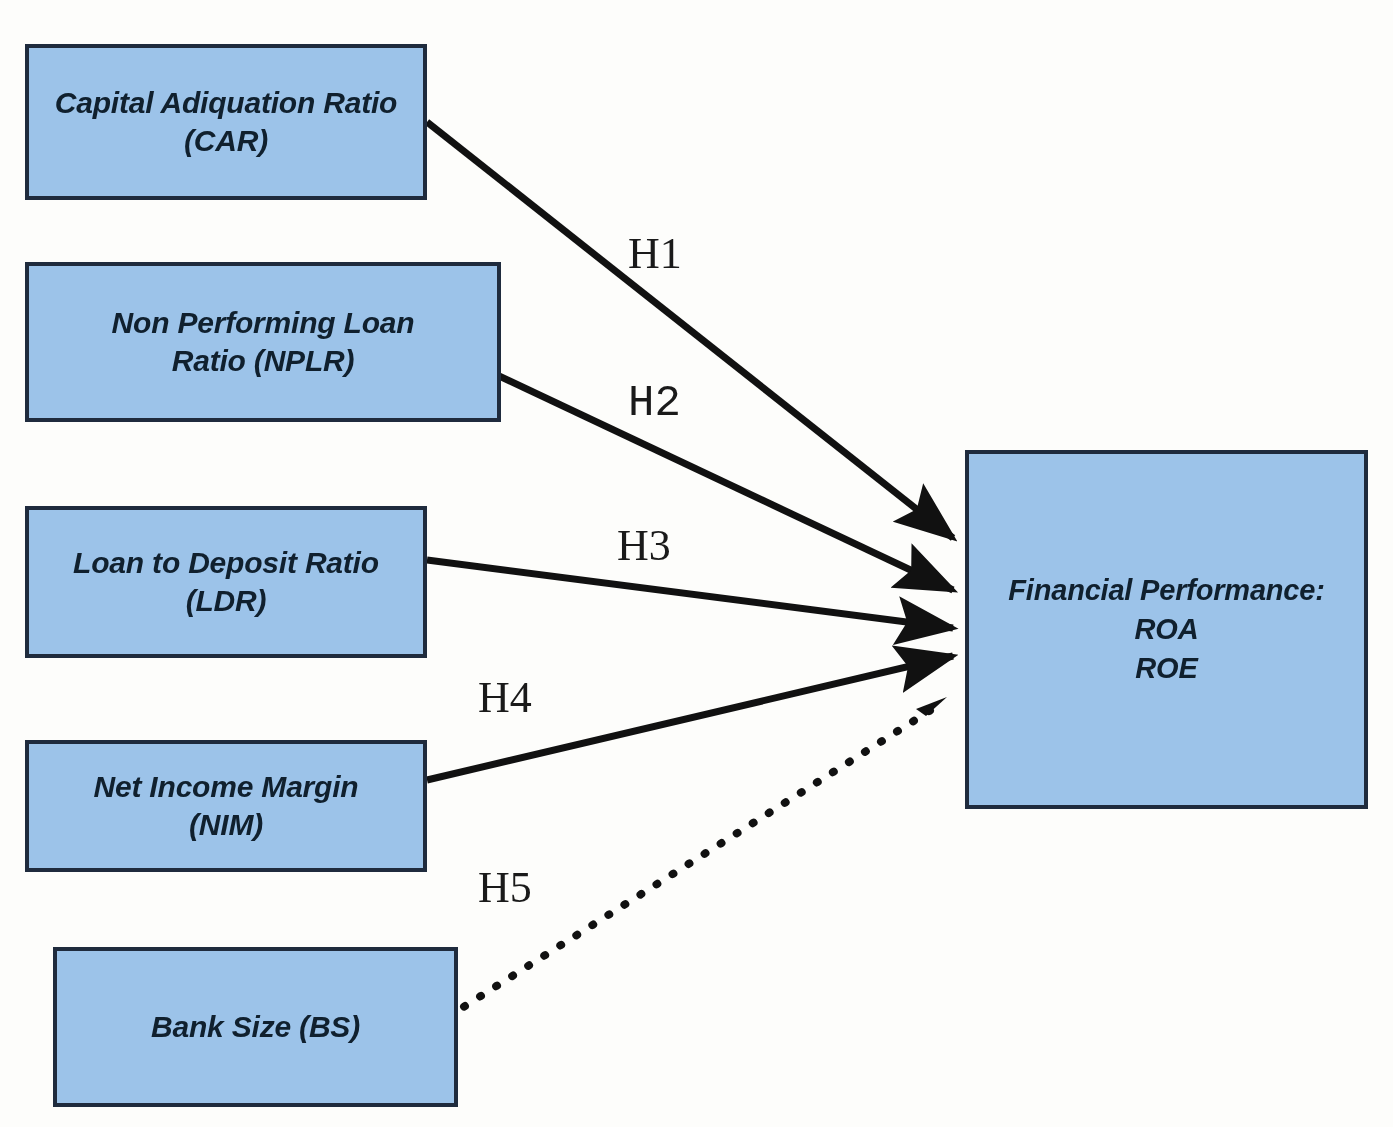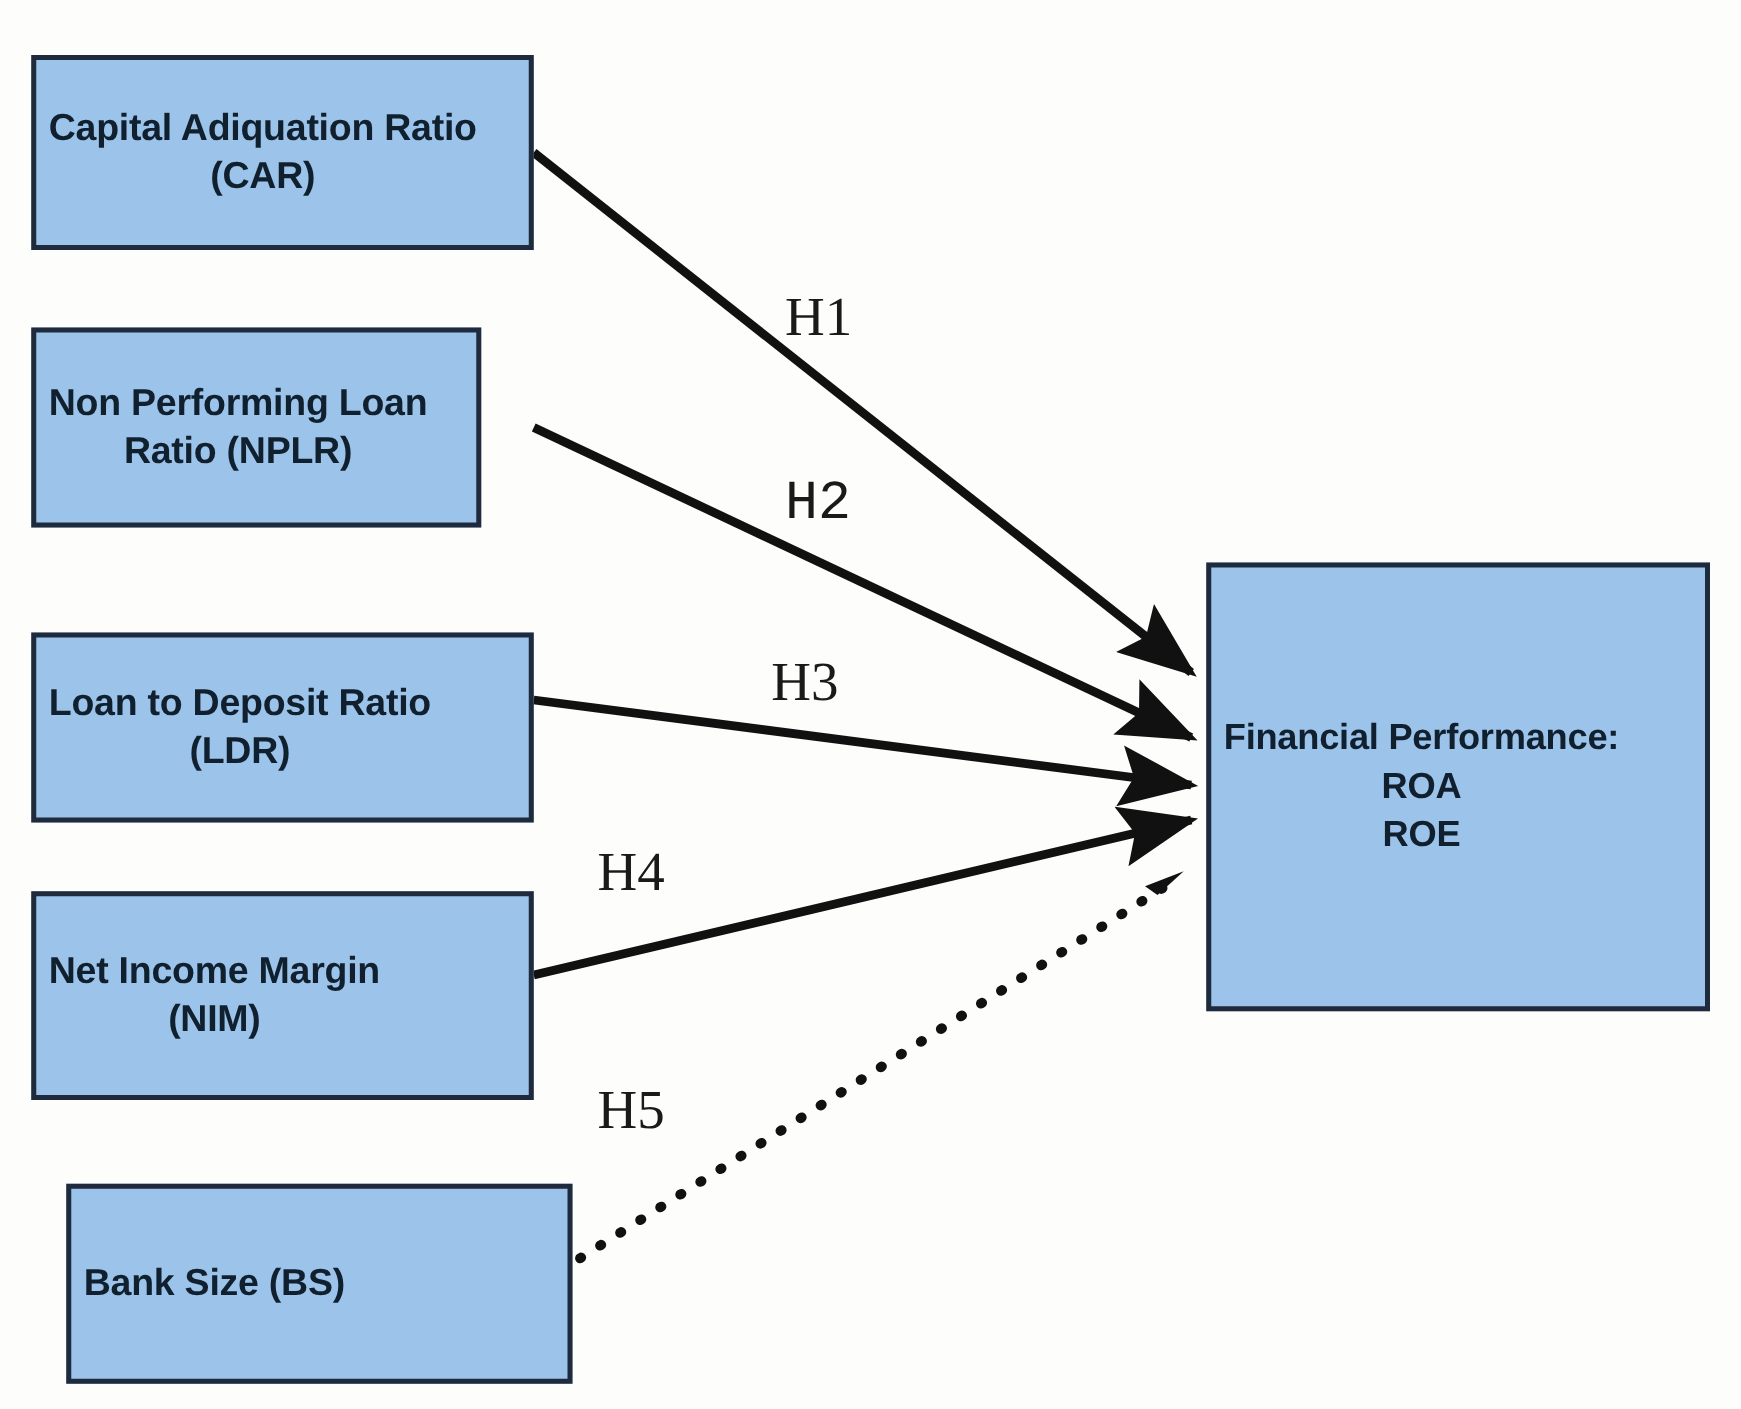--- a/index.html
+++ b/index.html
@@ -26,22 +26,23 @@
     height: 1127px;
     pointer-events: none;
   }
   .node-box {
     position: absolute;
     box-sizing: border-box;
     background: #9cc3e9;
     border: 4px solid #1f2b3d;
     display: flex;
     align-items: center;
-    justify-content: flex-start;
+    justify-content: center;
     text-align: center;
+    font-style: italic;
   }
   .node-label {
     font-family: "Liberation Sans", sans-serif;
     font-weight: bold;
     font-size: 30px;
     line-height: 1.28;
     color: #10202e;
     letter-spacing: -0.2px;
     padding: 0 10px;
     white-space: pre-line;
@@ -85,31 +86,31 @@
 
     <line x1="432" y1="1027" x2="934" y2="708" stroke="#111111" stroke-width="8" stroke-linecap="round" stroke-dasharray="1 18"></line>
     <path d="M947 697 L916 709 L926 716 Z" fill="#111111"></path>
   </svg>
 
   <div class="node-box" style="left:25px; top:44px; width:402px; height:156px;">
     <span class="node-label">Capital Adiquation Ratio
 (CAR)</span>
   </div>
 
-  <div class="node-box" style="left:25px; top:262px; width:360px; height:160px;">
+  <div class="node-box" style="left:25px; top:262px; width:476px; height:160px;">
     <span class="node-label">Non Performing Loan
 Ratio (NPLR)</span>
   </div>
 
   <div class="node-box" style="left:25px; top:482px; width:402px; height:152px;margin-top:24px;">
     <span class="node-label">Loan to Deposit Ratio
 (LDR)</span>
   </div>
 
-  <div class="node-box" style="left:25px; top:713px; width:402px; height:167px;">
+  <div class="node-box" style="left:25px; top:740px; width:402px; height:132px;">
     <span class="node-label">Net Income Margin
 (NIM)</span>
   </div>
 
   <div class="node-box" style="left:25px; top:947px; width:405px; height:160px;margin-left:28px;">
     <span class="node-label">Bank Size (BS)</span>
   </div>
 
   <div class="node-box" style="left:965px; top:450px; width:403px; height:359px;">
     <span class="node-label outcome">Financial Performance:

